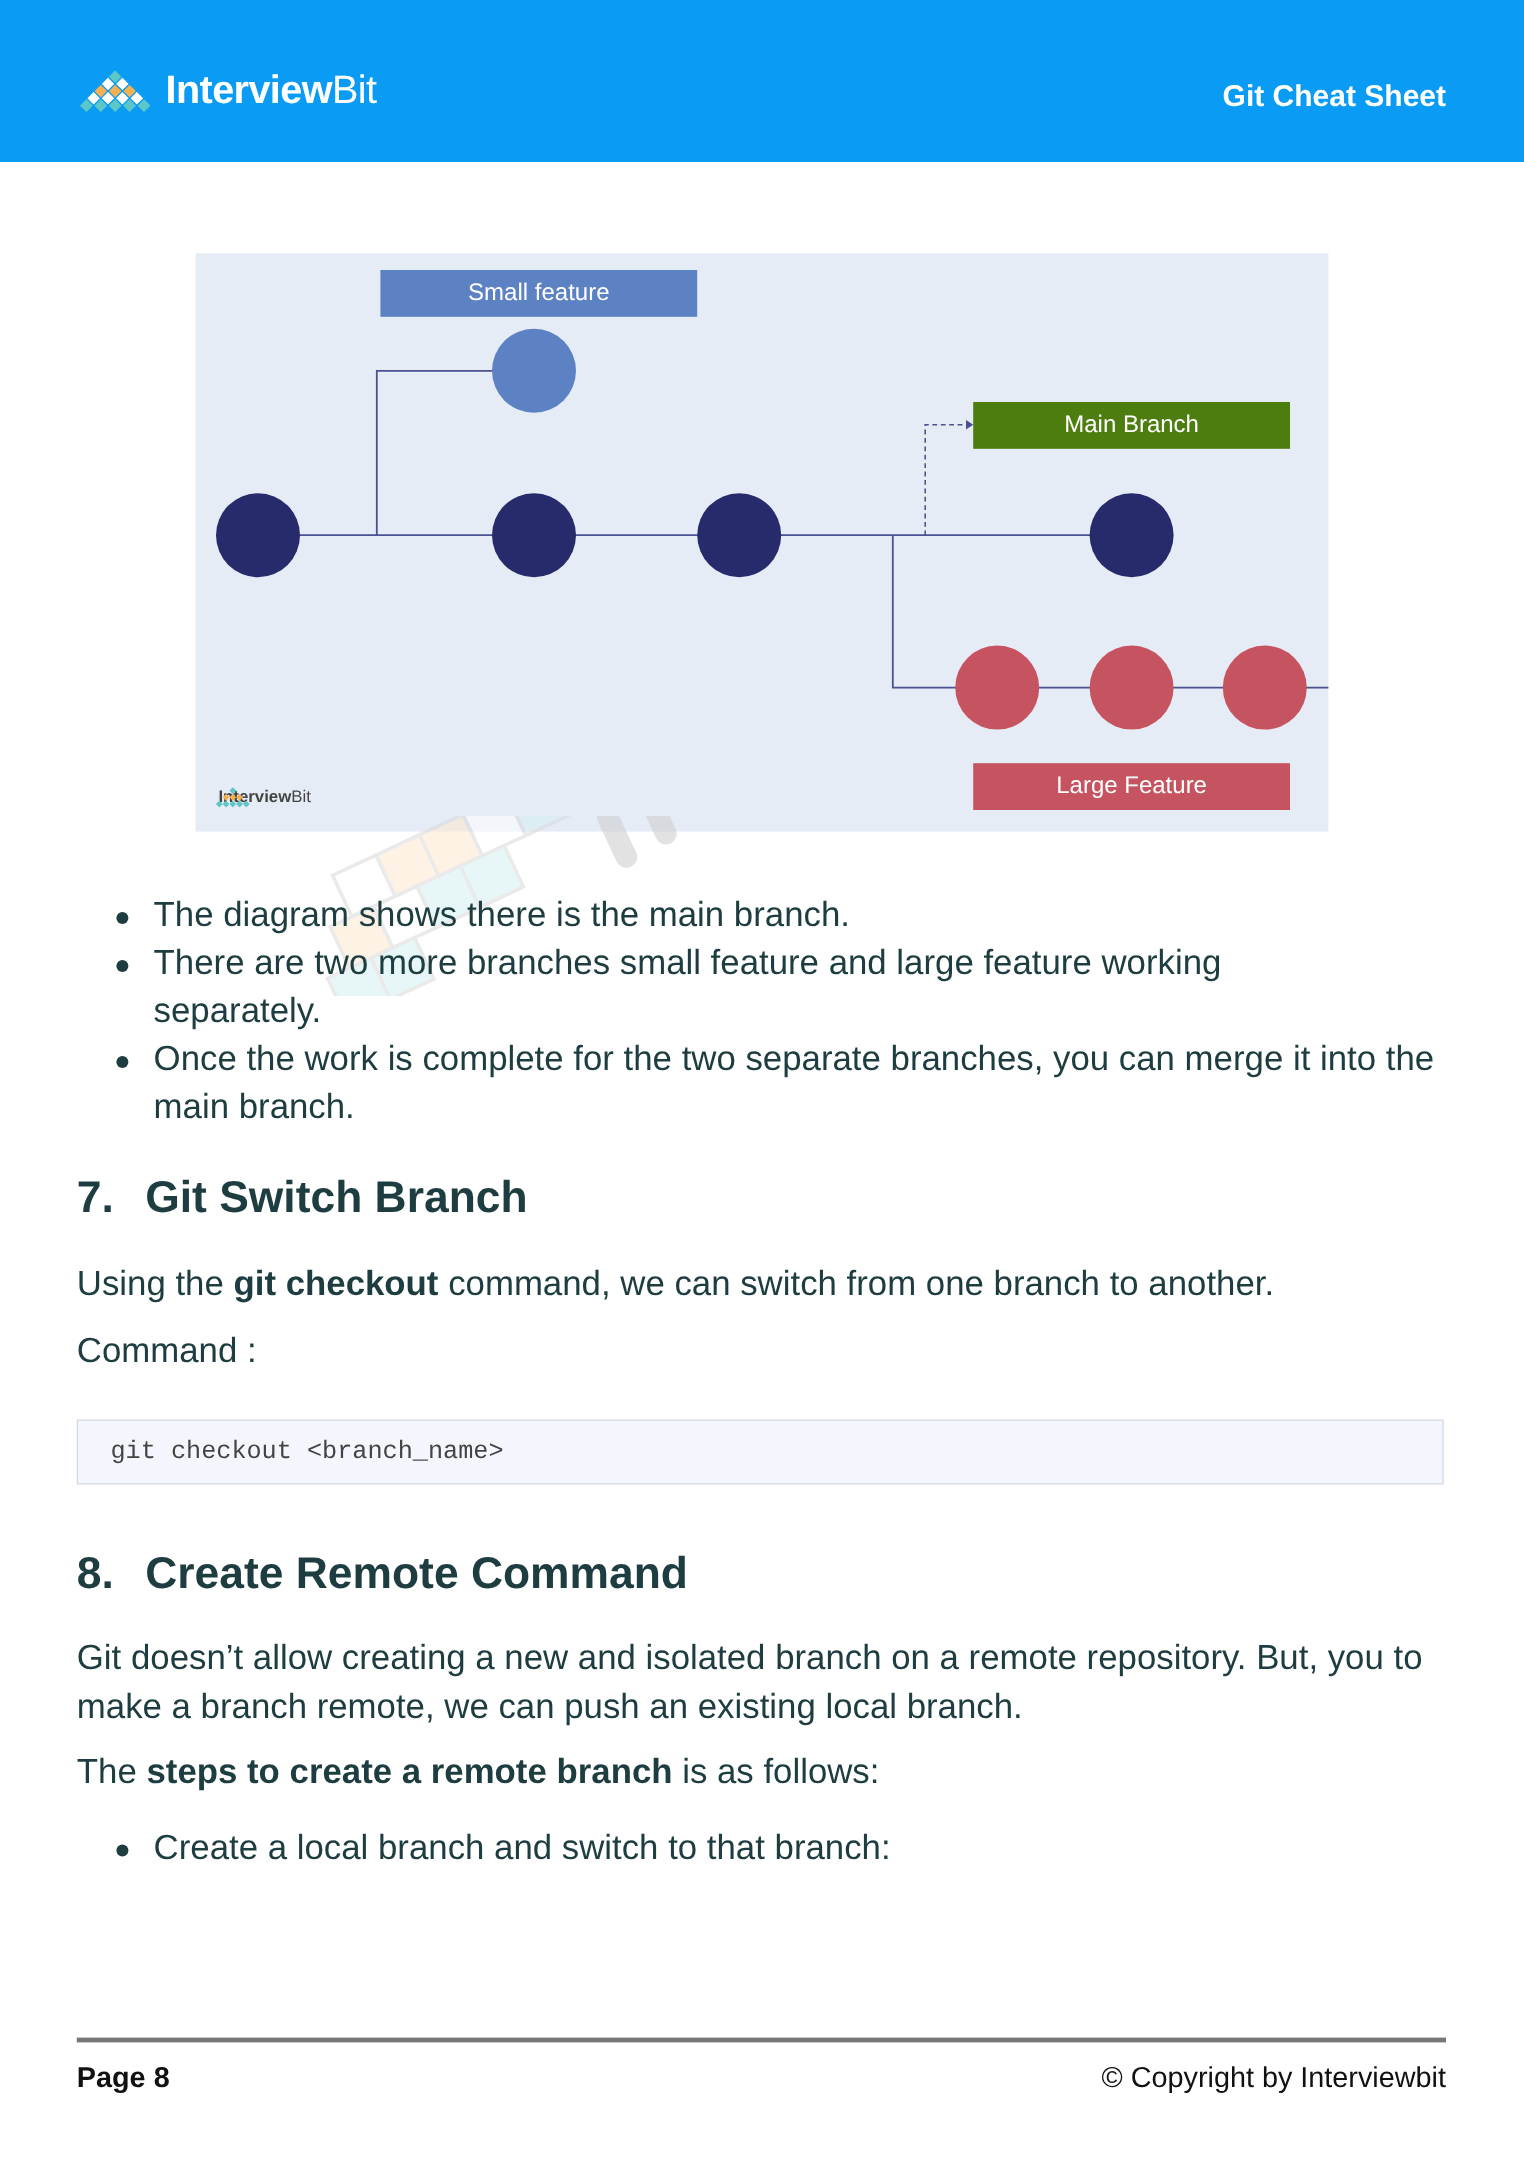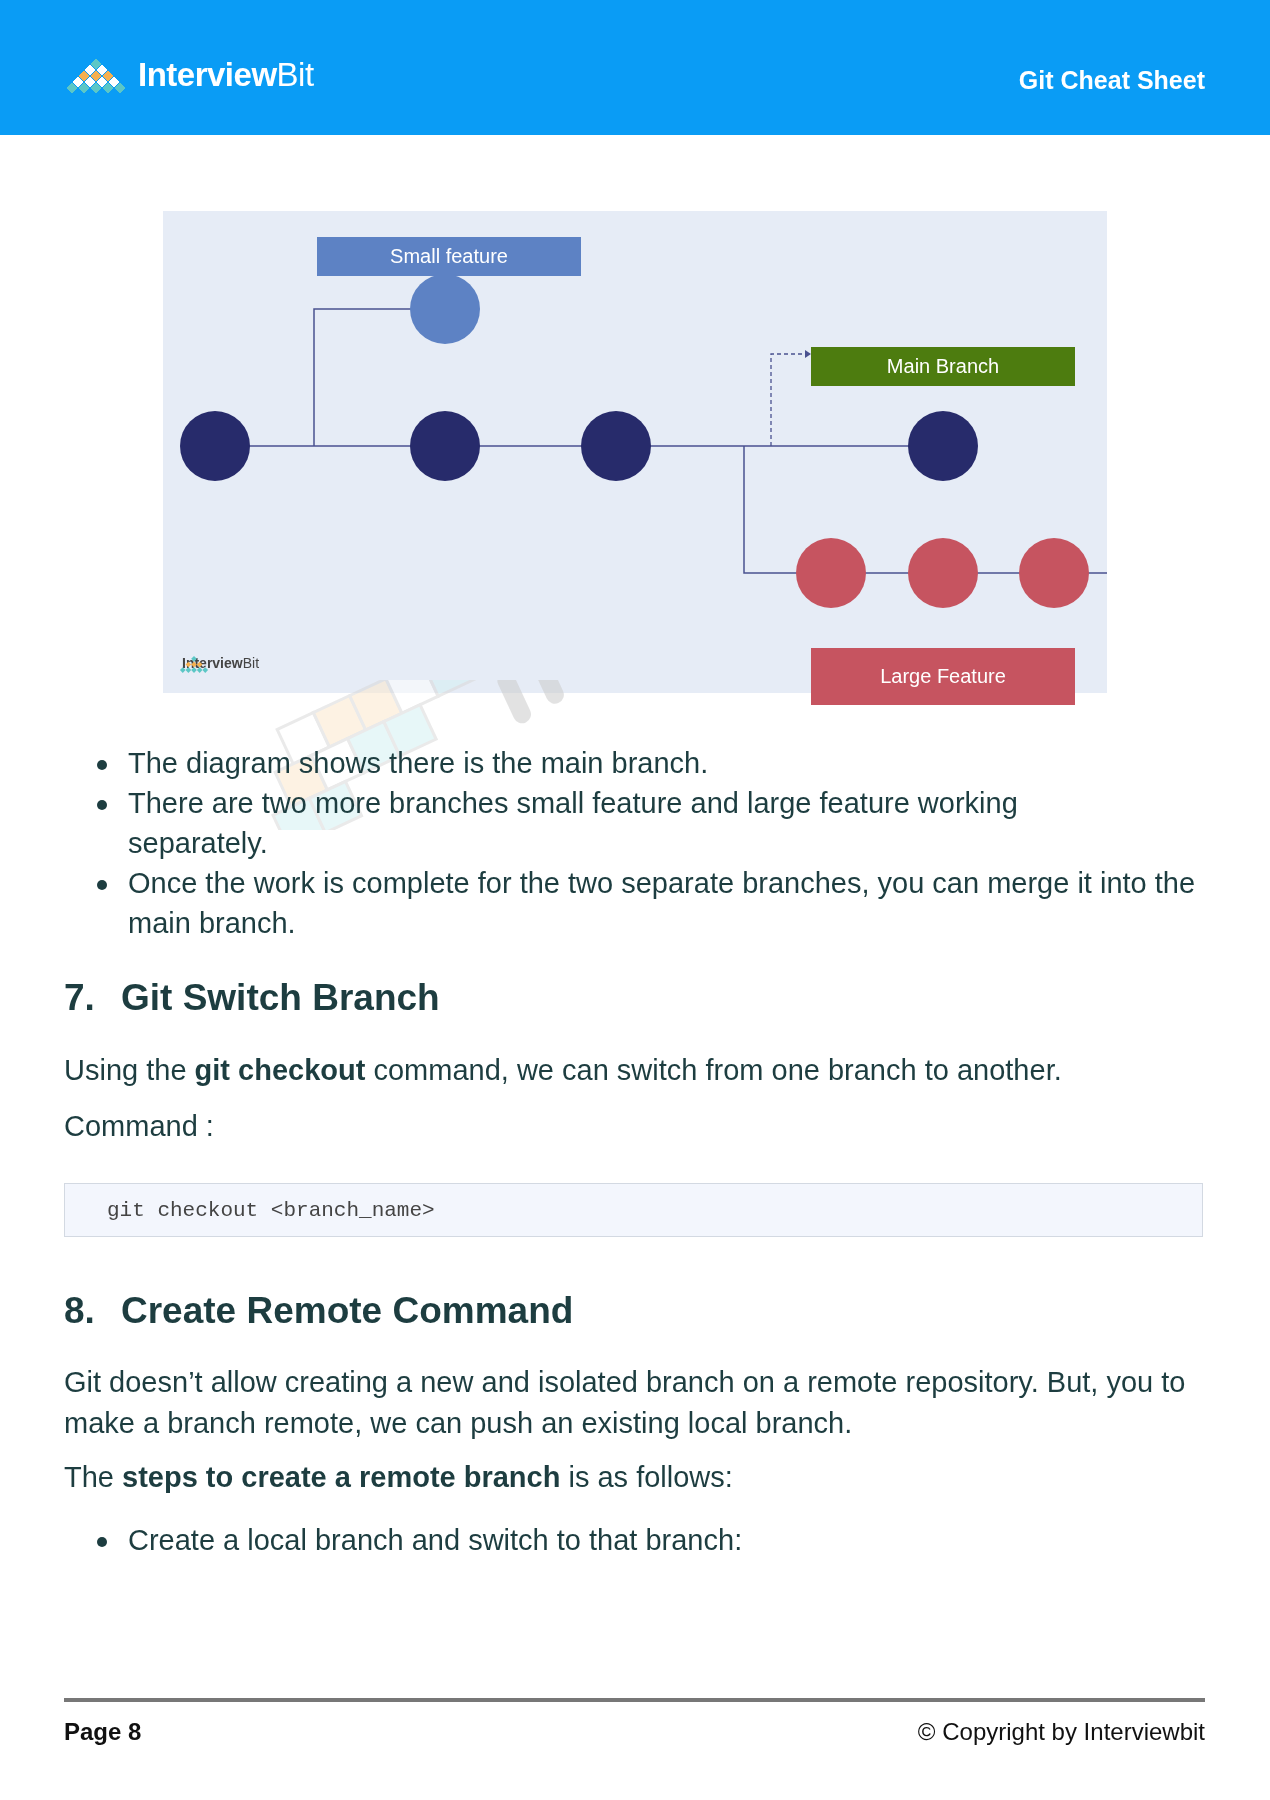--- a/index.html
+++ b/index.html
@@ -20,41 +20,41 @@
     position: absolute; right: 65px; top: 66px; color: #fff;
     font-size: 25px; font-weight: bold;
   }
   .diagram {
     position: absolute; left: 163px; top: 211px; width: 944px; height: 482px;
     background: #e6ecf6;
   }
   .diagram svg { position: absolute; left: 0; top: 0; }
   .dlabel {
     position: absolute; color: #fff; font-size: 20px; text-align: right;
-    display: flex; align-items: center; justify-content: center; margin-top: 12px;
+    display: flex; align-items: center; justify-content: center;
   }
   .dlogo { position: absolute; left: 16px; top: 444px; display: flex; align-items: center; font-size: 14px; color: #444; font-weight: bold; }
   .dlogo .light { font-weight: normal; }
   .watermark { position: absolute; left: 255px; top: 680px; opacity: 0.55; }
   .content { position: absolute; left: 64px; width: 1141px; font-size: 29px; line-height: 40px; color: #1d3d40; }
   ul.bullets { margin: 0; padding: 0; list-style: none; }
   ul.bullets li { position: relative; padding-left: 64px; }
   ul.bullets li::before {
     content: ""; position: absolute; left: 33px; top: 17px; width: 10px; height: 10px;
     border-radius: 50%; background: #1d3d40;
   }
   h2.sec { position: absolute; left: 64px; margin: 0; font-size: 37px; font-weight: bold; color: #1d3d40; }
   h2.sec .num { display: inline-block; width: 57px; }
   .para { position: absolute; left: 64px; font-size: 29px; line-height: 41px; color: #1d3d40; width: 1141px; }
   .para b { font-weight: bold; }
   .codebox {
     position: absolute; left: 64px; top: 1183px; width: 1139px; height: 54px;
     background: #f3f6fd; border: 1px solid #d3d9e2;
     font-family: "Liberation Mono", "DejaVu Sans Mono", monospace; font-size: 21px;
-    color: #444; display: flex; align-items: center; padding-left: 42px; box-sizing: border-box;
+    color: #444; display: flex; align-items: center; padding-left: 27px; box-sizing: border-box;
   }
   .footer-line { position: absolute; left: 64px; top: 1698px; width: 1141px; height: 4px; background: #777; }
   .footer-page { position: absolute; left: 64px; top: 1718px; font-size: 24px; font-weight: bold; color: #111; }
   .footer-copy { position: absolute; right: 65px; top: 1718px; font-size: 24px; color: #111; }
 </style>
 </head>
 <body>
 
 <div class="header">
   <div class="logo">
@@ -105,21 +105,21 @@
     <circle cx="780" cy="235" r="35" fill="#272b6b"></circle>
 
     <circle cx="282" cy="98" r="35" fill="#5d82c4"></circle>
 
     <circle cx="668" cy="362" r="35" fill="#c65460"></circle>
     <circle cx="780" cy="362" r="35" fill="#c65460"></circle>
     <circle cx="891" cy="362" r="35" fill="#c65460"></circle>
   </svg>
   <div class="dlabel" style="left:154px; top:14px; width:264px; height:39px; background:#5d82c4;">Small feature</div>
   <div class="dlabel" style="left:648px; top:124px; width:264px; height:39px; background:#4d7c0f;">Main Branch</div>
-  <div class="dlabel" style="left:648px; top:425px; width:264px; height:57px; background:#c65460;">Large Feature</div>
+  <div class="dlabel" style="left:648px; top:425px; width:264px; height:39px; background:#c65460;">Large Feature</div>
   <div class="dlogo">
     <svg width="30" height="18" viewBox="0 0 64 38">
       <polygon points="32,2 38,8 32,14 26,8" fill="#5cc7c6"></polygon>
       <polygon points="20,14 26,20 20,26 14,20" fill="#f6b04f"></polygon>
       <polygon points="32,14 38,20 32,26 26,20" fill="#f6b04f"></polygon>
       <polygon points="44,14 50,20 44,26 38,20" fill="#f6b04f"></polygon>
       <polygon points="8,26 14,32 8,38 2,32" fill="#5cc7c6"></polygon>
       <polygon points="20,26 26,32 20,38 14,32" fill="#5cc7c6"></polygon>
       <polygon points="32,26 38,32 32,38 26,32" fill="#5cc7c6"></polygon>
       <polygon points="44,26 50,32 44,38 38,32" fill="#5cc7c6"></polygon>

